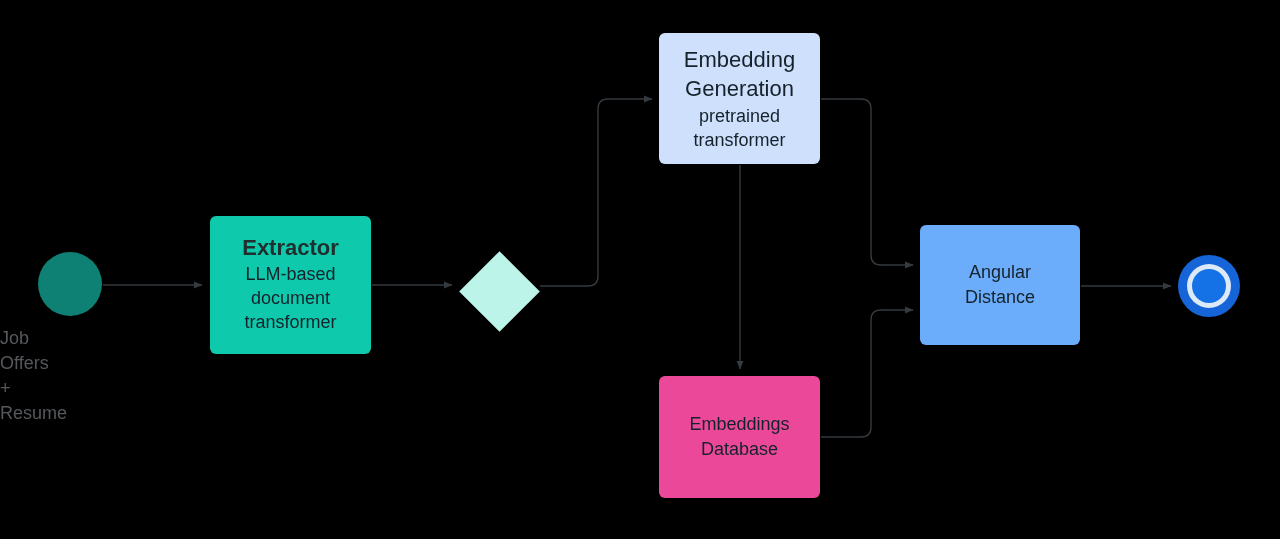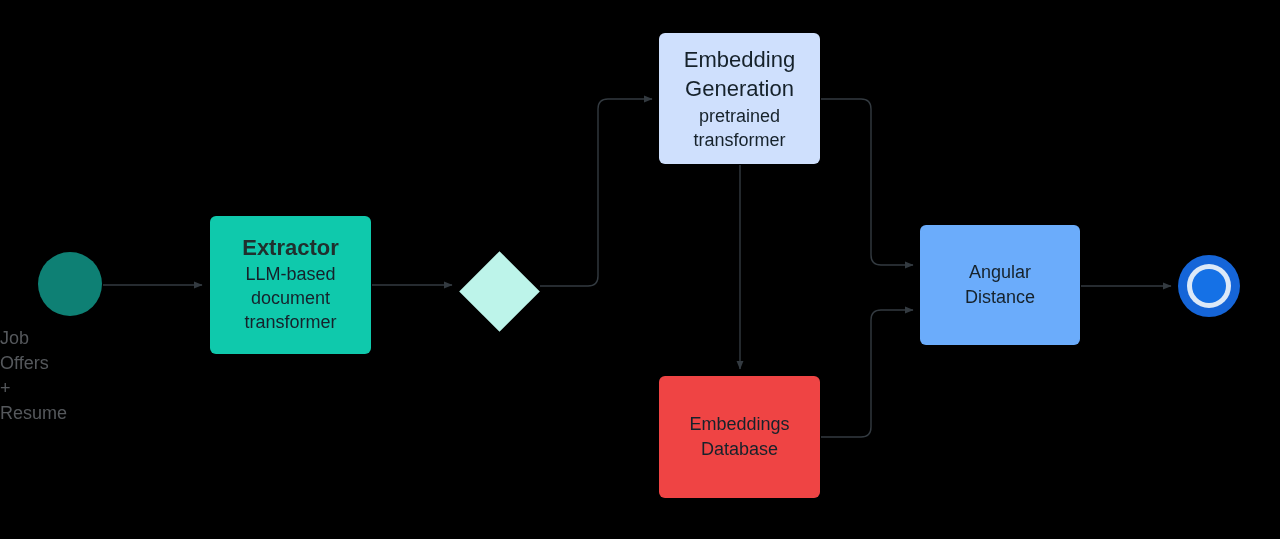--- a/index.html
+++ b/index.html
@@ -119,21 +119,21 @@
     line-height: 24px;
     margin-top: 1px;
   }
 
   
   #database-node {
     left: 659px;
     top: 376px;
     width: 161px;
     height: 122px;
-    background: #ef4444;
+    background: #ec4899;
     border-radius: 6px;
   }
   #database-label {
     font-size: 18px;
     color: #16222b;
     white-space: pre-line;
     line-height: 25px;
   }
 
   

